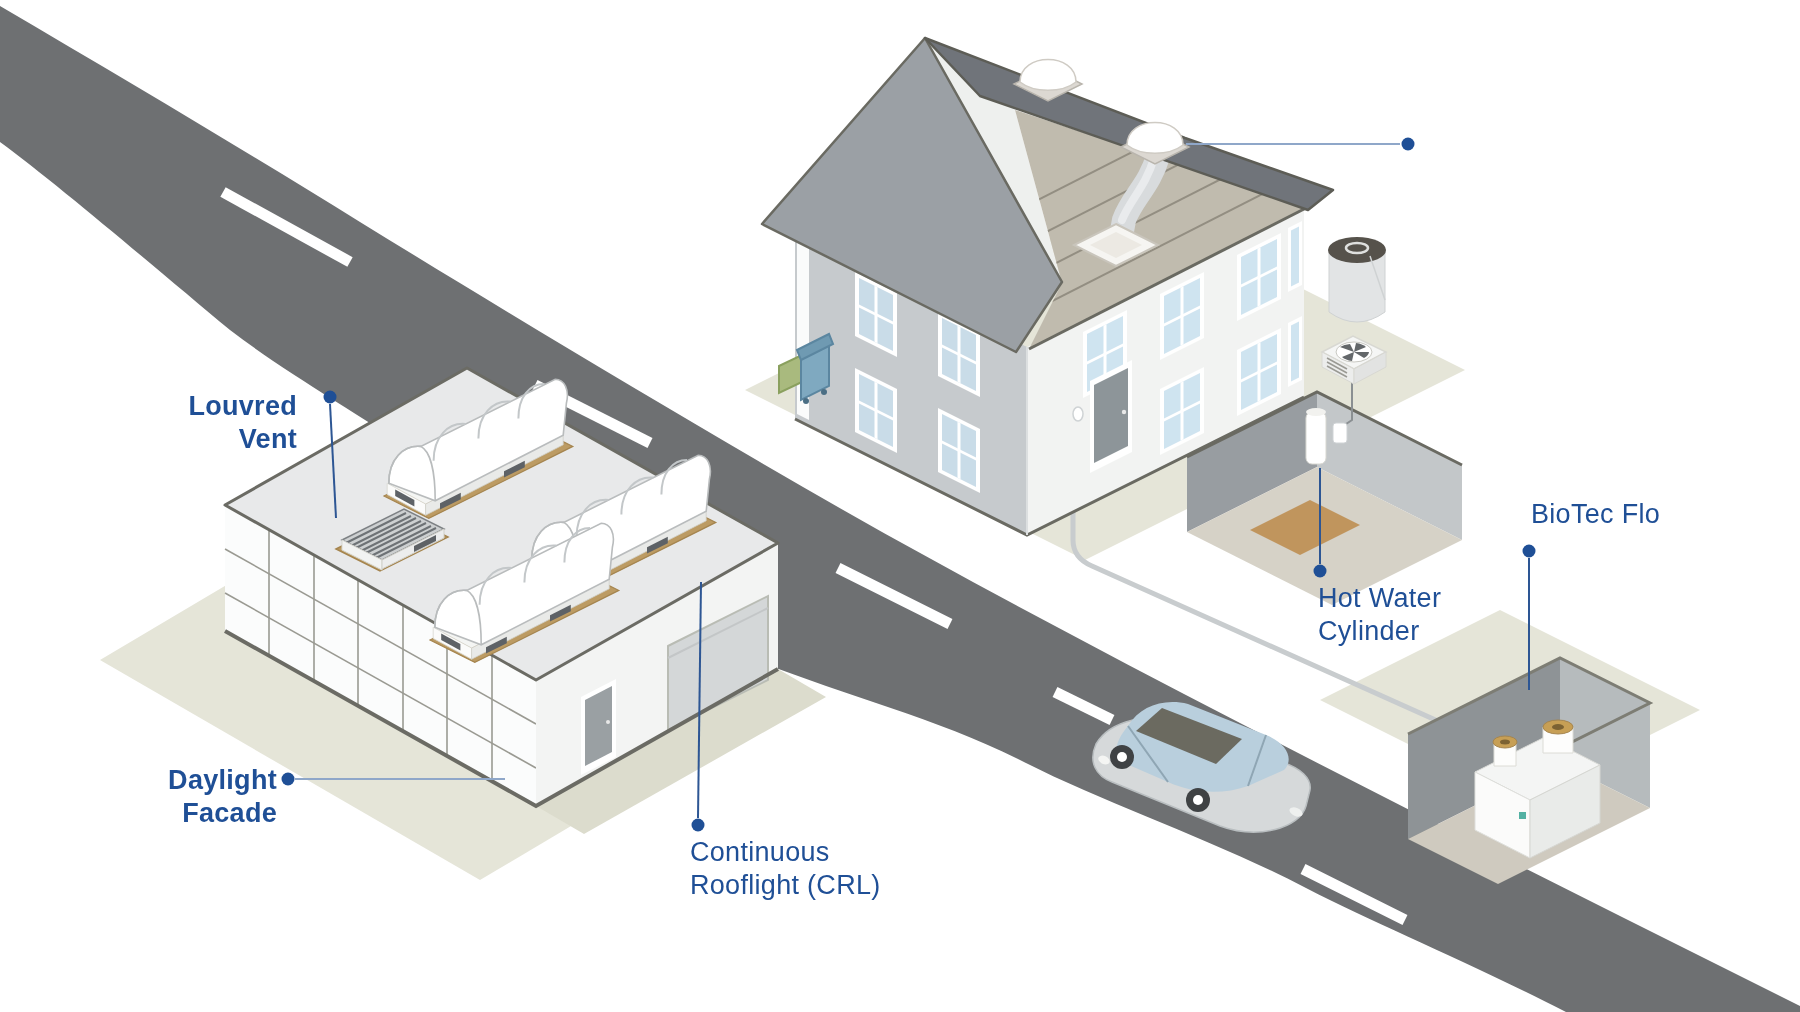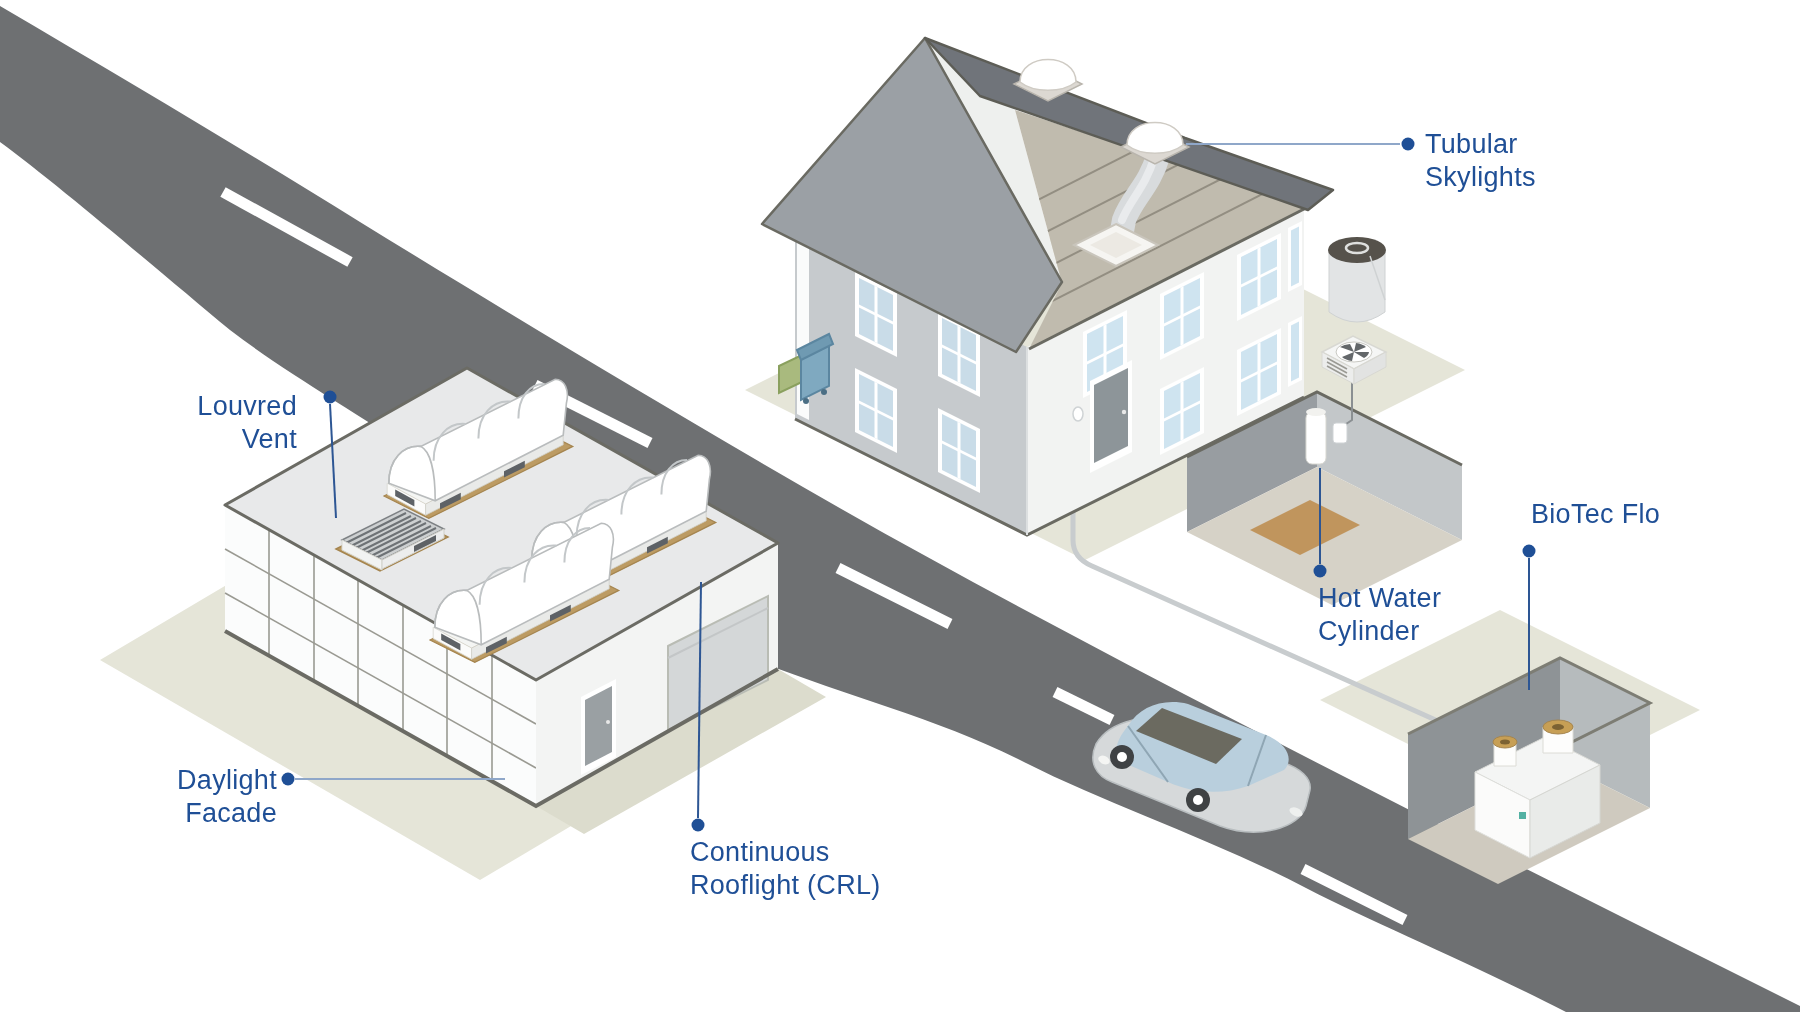--- a/index.html
+++ b/index.html
@@ -1,21 +1,21 @@
 <!DOCTYPE html>
 <html><head>
 <meta charset="utf-8">
 <style>
   html,body{margin:0;padding:0;background:#ffffff;}
   .stage{position:relative;width:1800px;height:1012px;background:#ffffff;overflow:hidden;
          font-family:"Liberation Sans",sans-serif;}
   .stage svg{position:absolute;left:0;top:0;}
   .callout{position:absolute;color:#1f4f96;font-size:27px;line-height:33px;
            white-space:pre-line;letter-spacing:.3px;font-weight:400;}
-  .callout.r{text-align:right;}
+  .callout.r{text-align:right;font-weight:bold;}
 </style>
 </head>
 <body>
 
 <div class="stage">
 
 <svg width="1800" height="1012" viewBox="0 0 1800 1012">
   <defs>
     <clipPath id="floorClip">
       <path d="M1015,110 L1308,207 L1029,349 L1062,283 Z"></path>
@@ -333,22 +333,20 @@
       <path d="M1320,468 L1320,564" stroke="#2d5694" stroke-width="2"></path>
       <circle cx="1320" cy="571" r="6.5" fill="#1f4f96"></circle>
     </g>
     <g>
       <circle cx="1529" cy="551" r="6.5" fill="#1f4f96"></circle>
       <path d="M1529,558 L1529,690" stroke="#2d5694" stroke-width="2"></path>
     </g>
   </g>
 </svg>
 
-  <div class="callout" style="left:1425px;top:128px;width:220px;">Tubular
-Skylights</div>
 
   <div class="callout r" style="left:97px;top:390px;width:200px;">Louvred
 Vent</div>
 
   <div class="callout r" style="left:77px;top:764px;width:200px;">Daylight
 Facade</div>
 
   <div class="callout" style="left:1318px;top:582px;width:220px;">Hot Water
 Cylinder</div>
 

